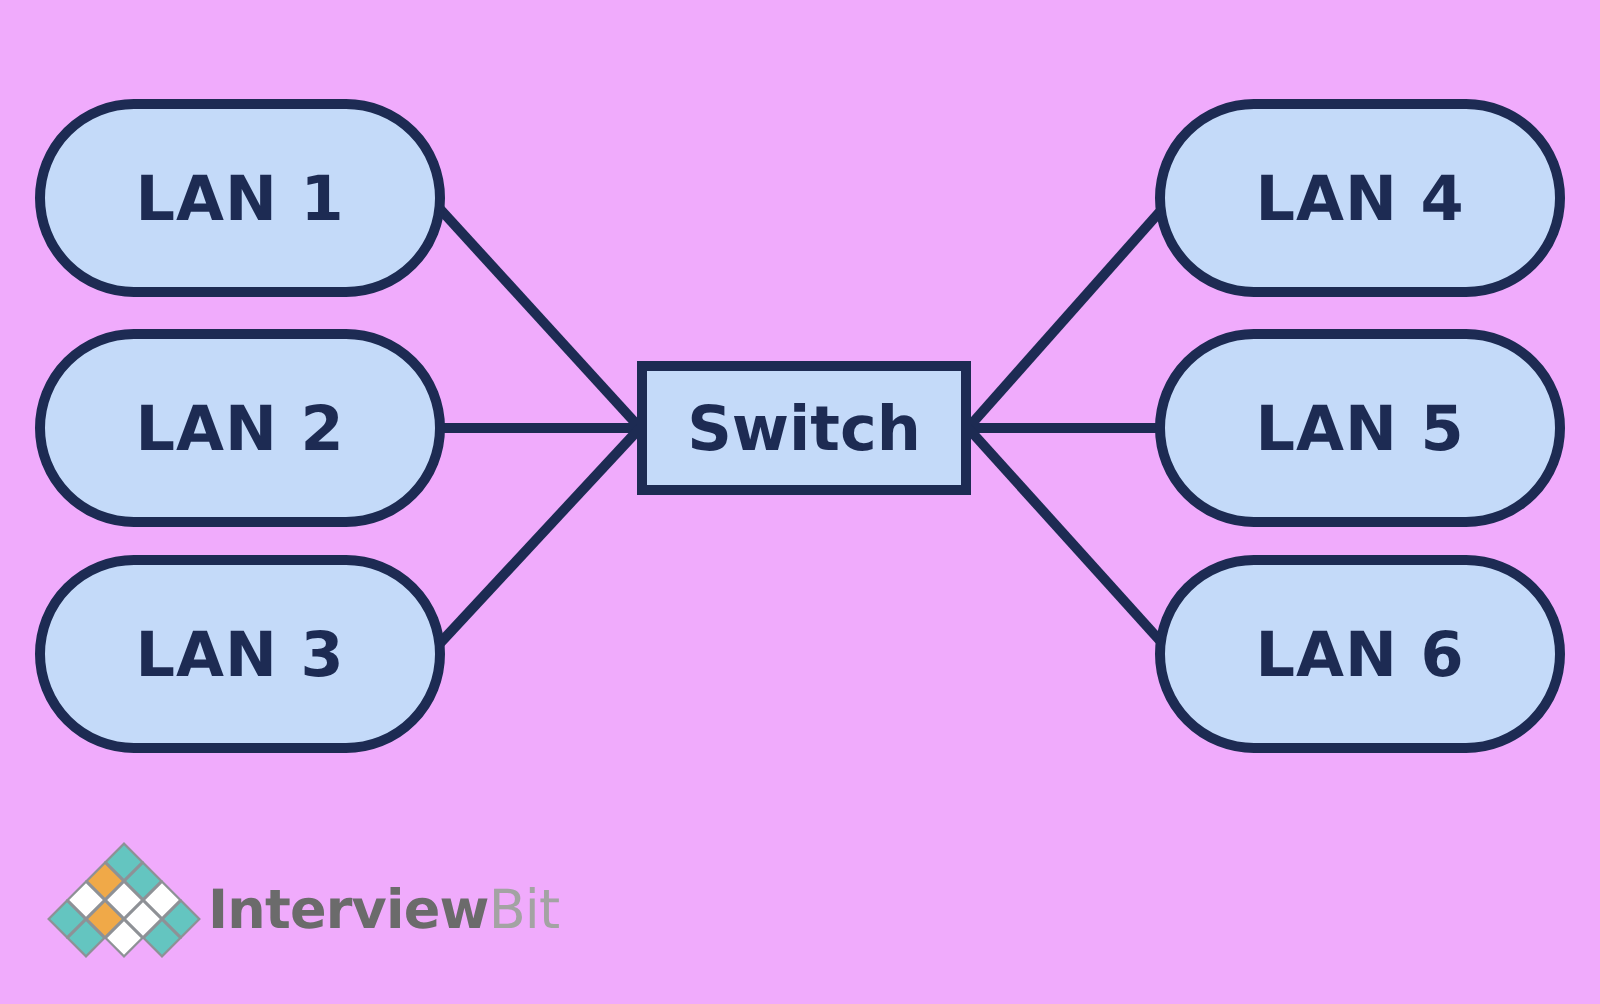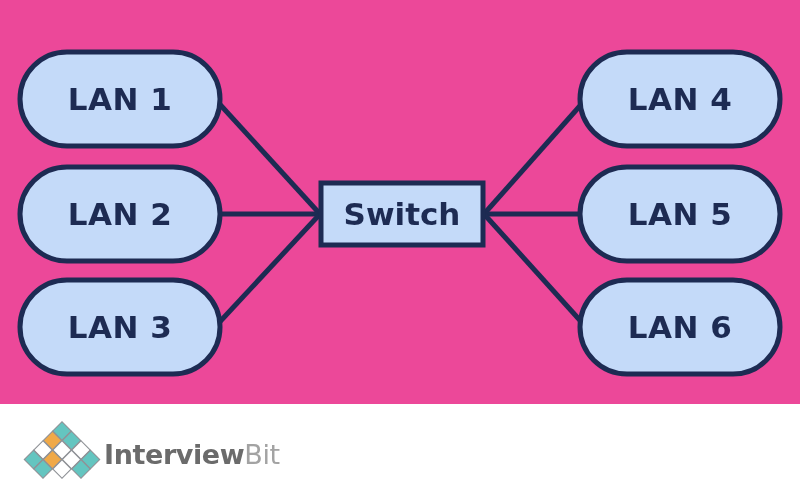--- a/index.html
+++ b/index.html
@@ -8,22 +8,22 @@
   }
   body {
     width: 800px;
     height: 502px;
     overflow: hidden;
     font-family: "DejaVu Sans", sans-serif;
   }
   #canvas {
     position: relative;
     width: 800px;
-    height: 404px;
-    background: #ec4899;
+    height: 502px;
+    background: #f0abfc;
   }
   #diagram-svg {
     position: absolute;
     left: 0;
     top: 0;
     width: 800px;
     height: 502px;
   }
   .node-label {
     font-family: "DejaVu Sans", sans-serif;

